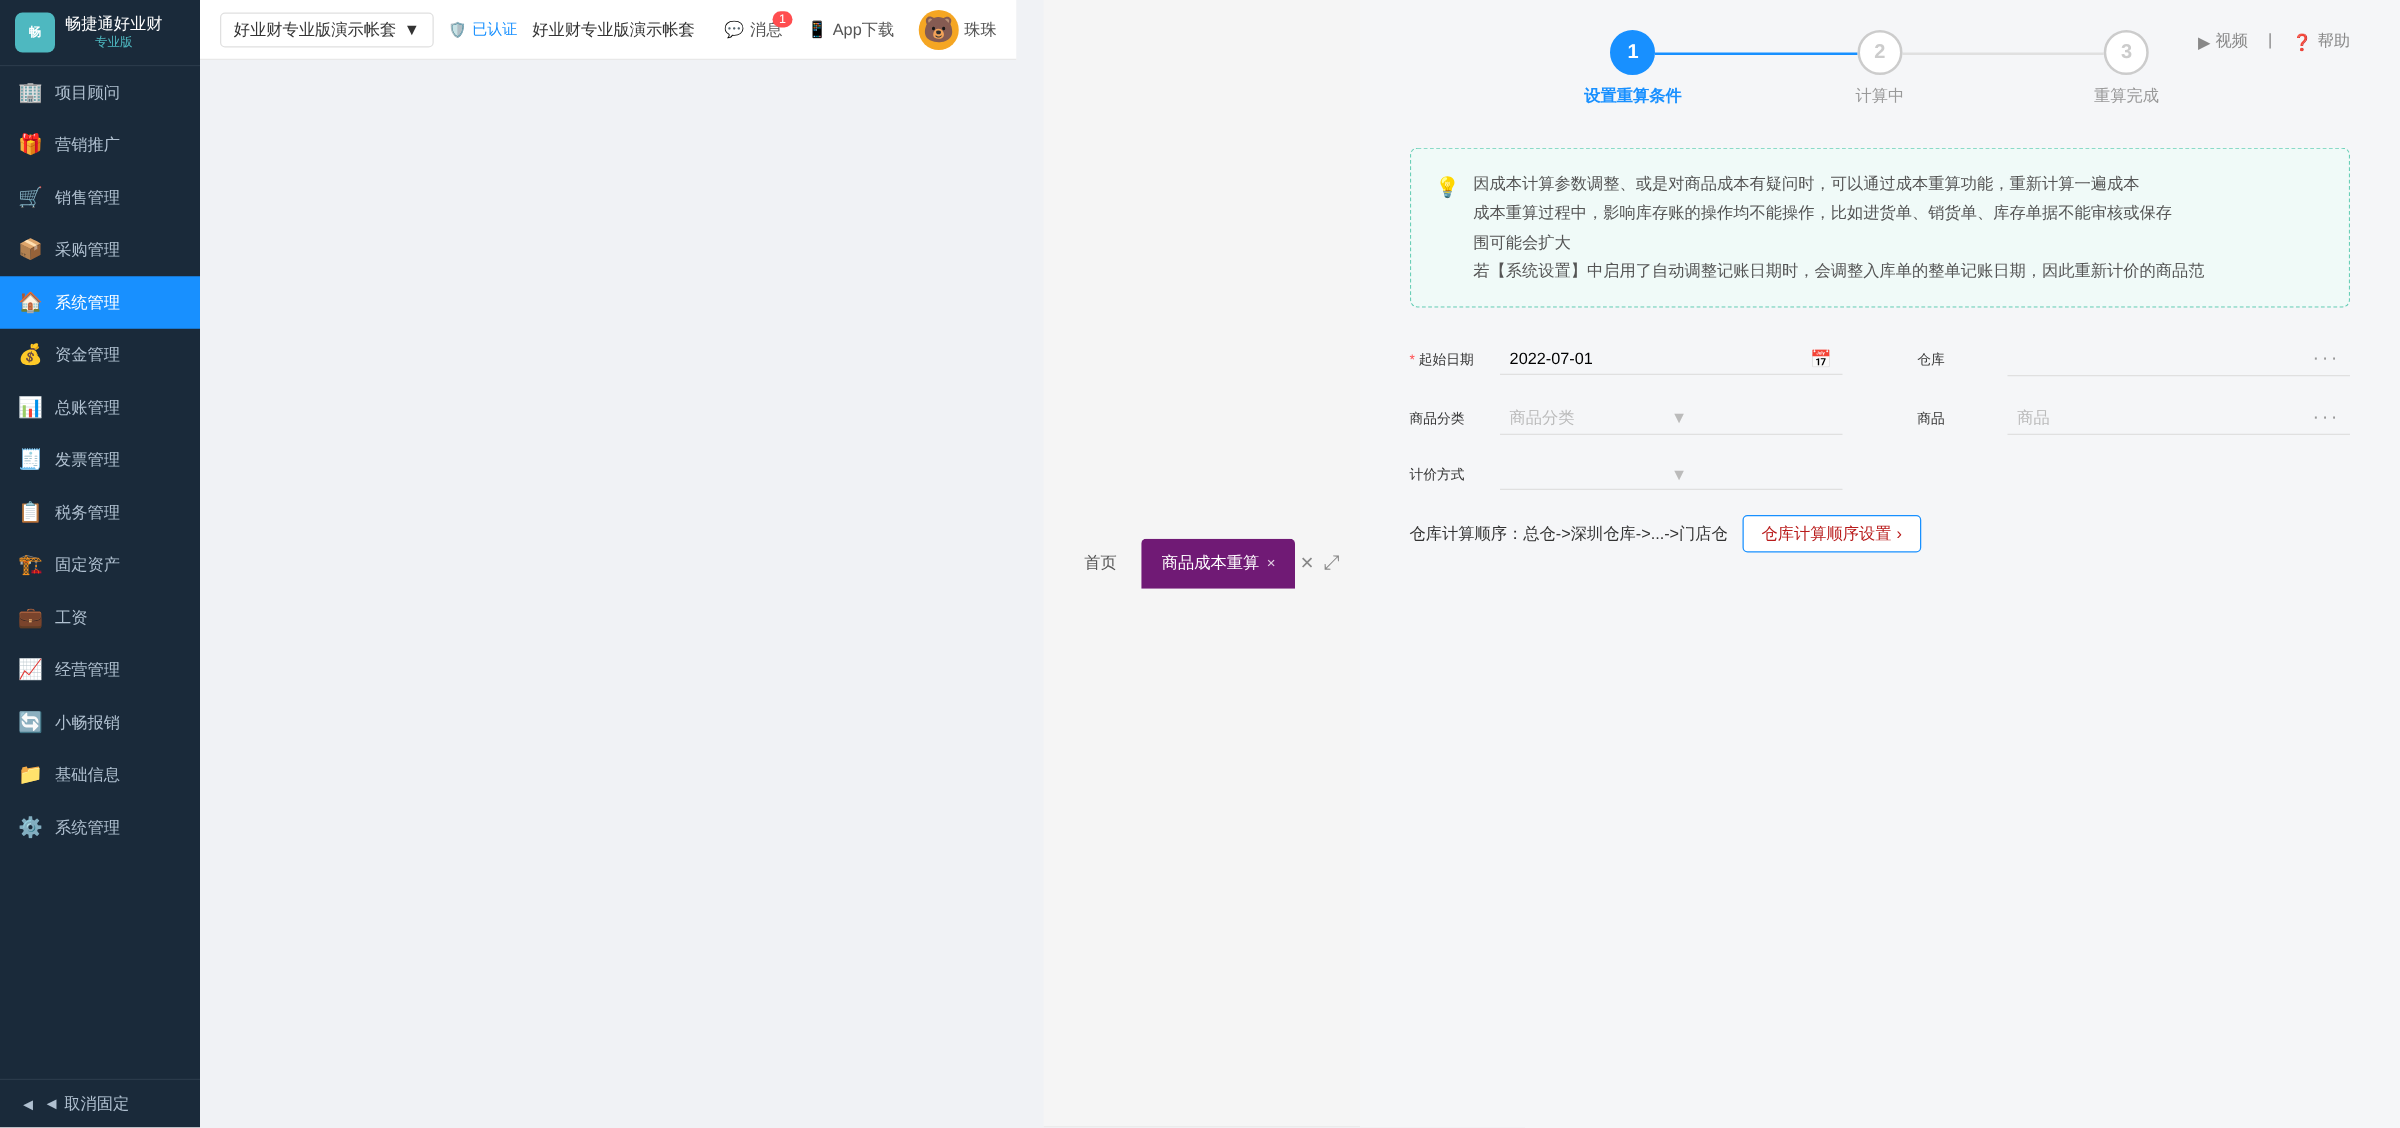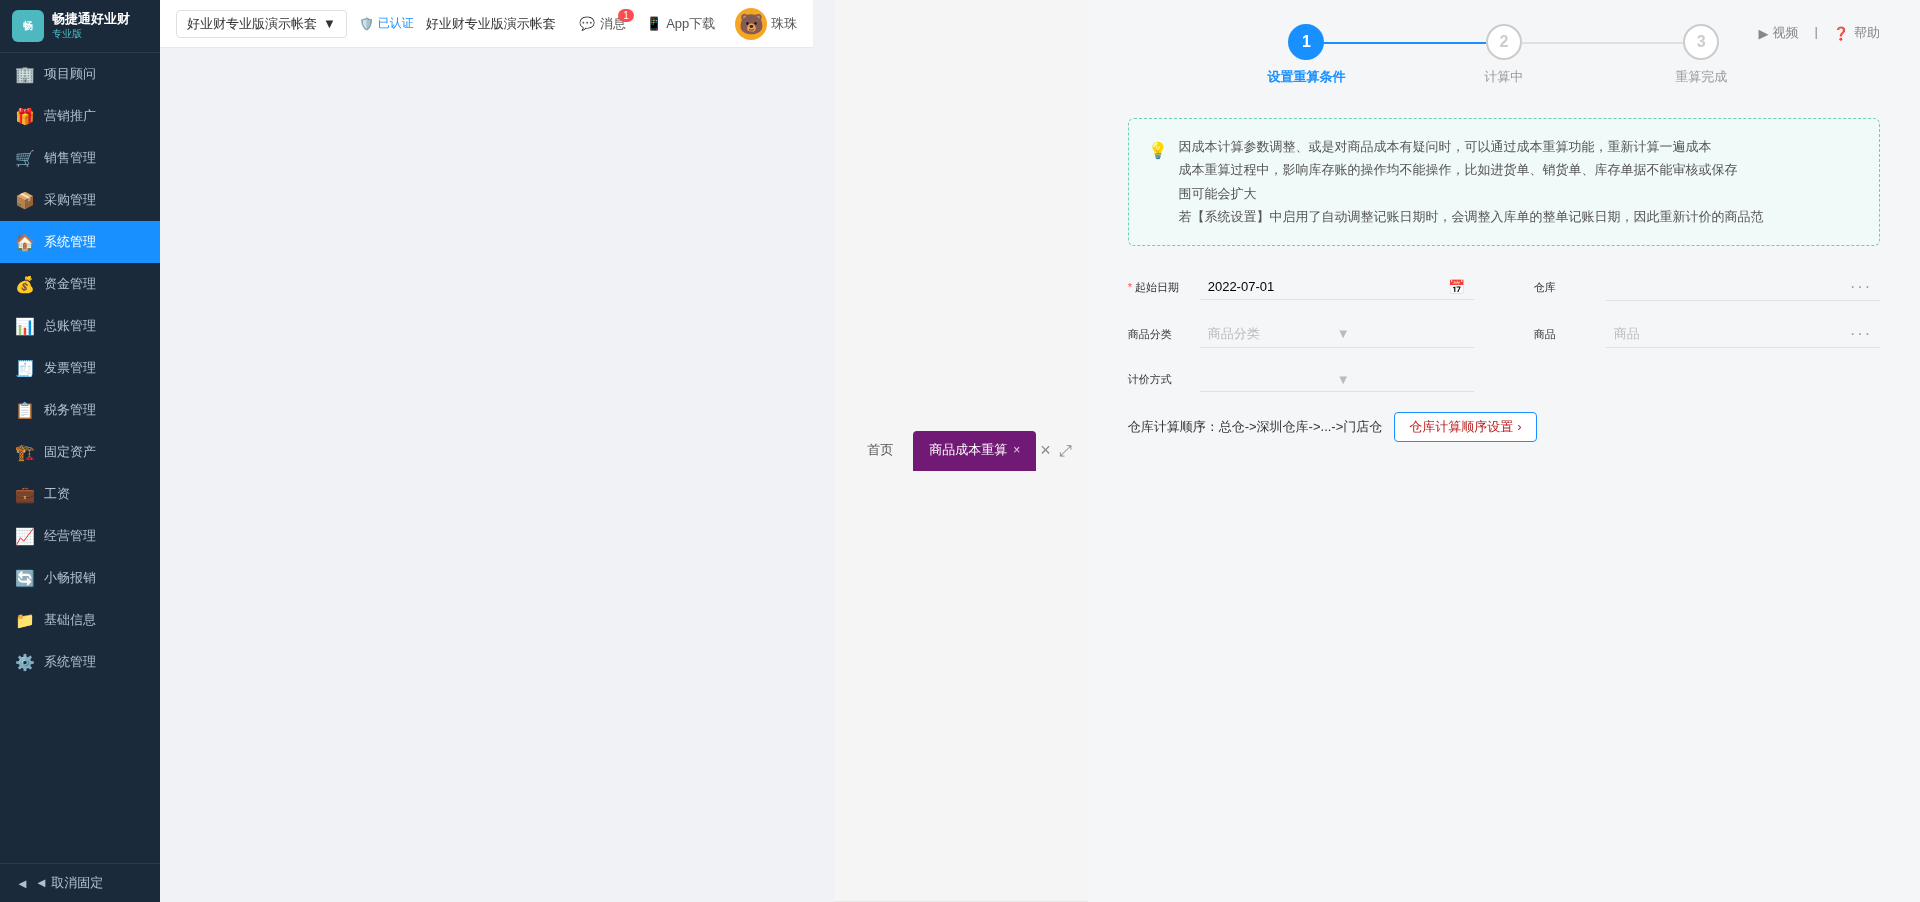--- a/index.html
+++ b/index.html
@@ -31,26 +31,27 @@
       display: flex;
       align-items: center;
       justify-content: center;
       font-size: 10px;
       color: white;
       font-weight: bold;
     }
     .sidebar-title {
       font-size: 13px;
       color: white;
-      font-weight: bold;
+      font-weight: normal;
       line-height: 1.2;
     }
     .sidebar-subtitle {
       font-size: 10px;
       color: #4eb8c0;
+      text-align: center;
     }
     .sidebar-nav {
       flex: 1;
       overflow-y: auto;
     }
     .sidebar-nav::-webkit-scrollbar { width: 4px; }
     .sidebar-nav::-webkit-scrollbar-thumb { background: #2a3a4a; }
     .sidebar-item {
       display: flex;
       align-items: center;

